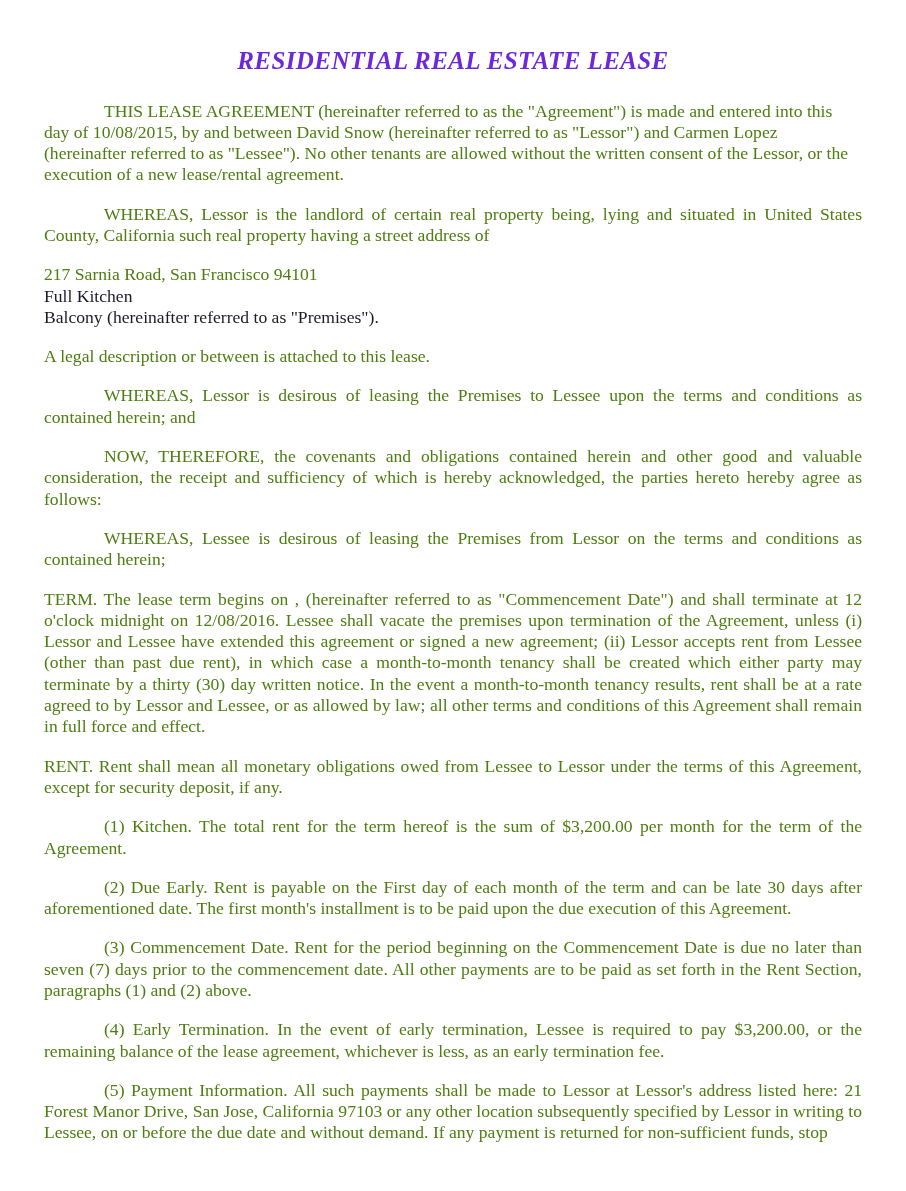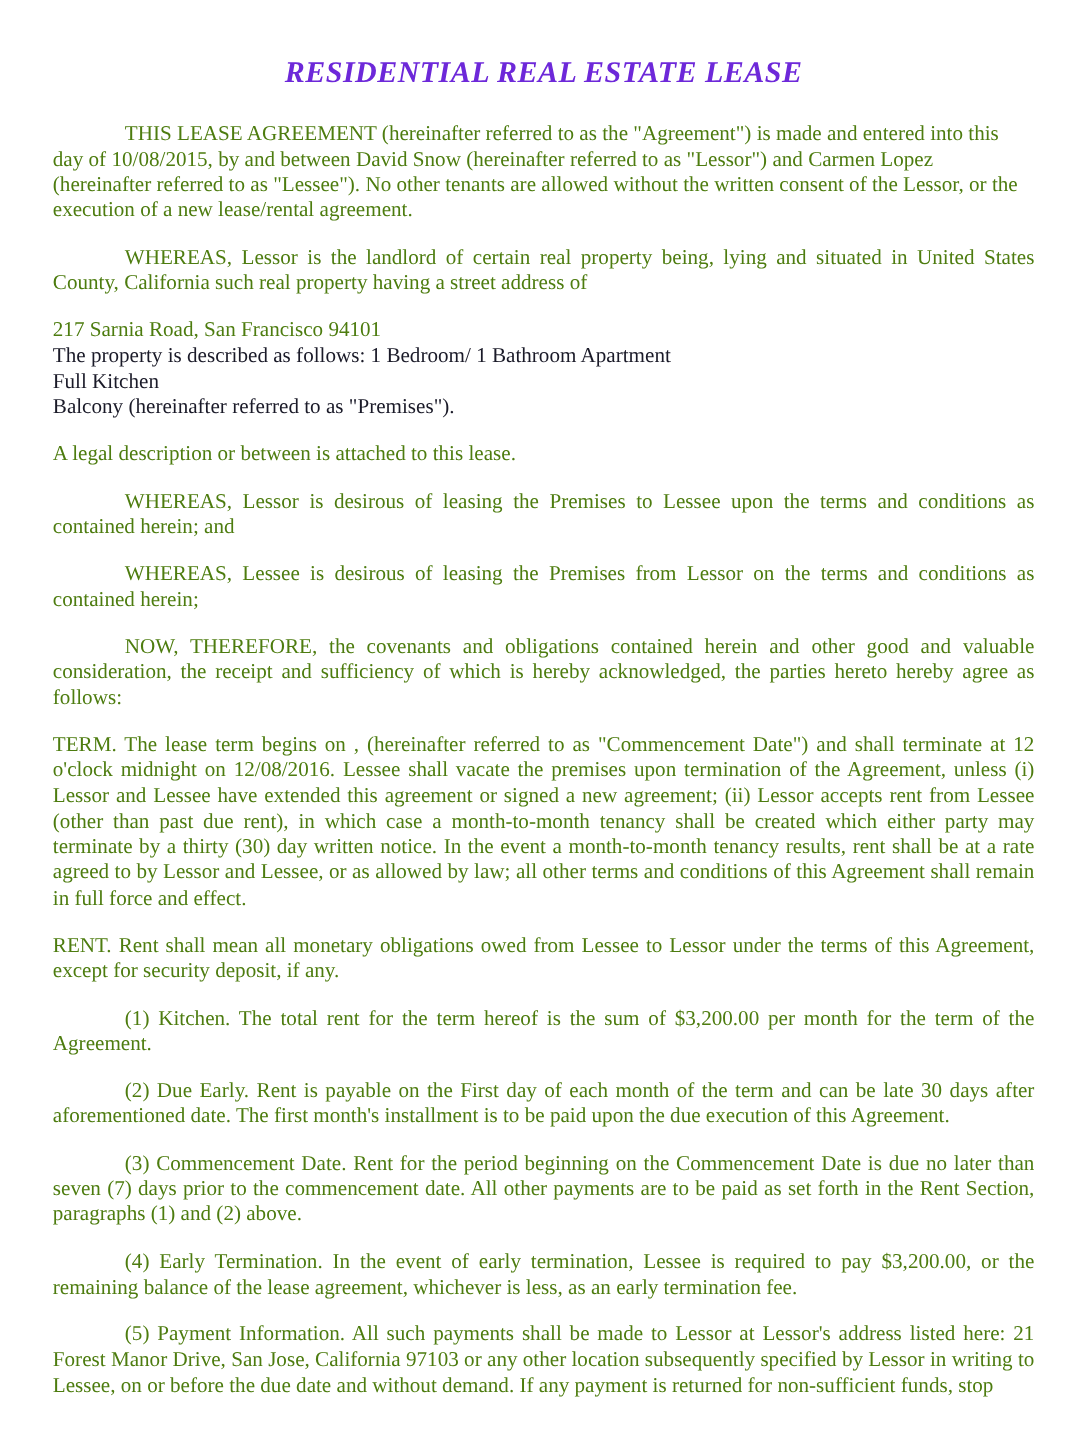--- a/index.html
+++ b/index.html
@@ -82,32 +82,31 @@
   <div class="body-block">
 
     <p class="para left indent">THIS LEASE AGREEMENT (hereinafter referred to as the "Agreement") is made and entered into this day of 10/08/2015, by and between David Snow (hereinafter referred to as "Lessor") and Carmen Lopez (hereinafter referred to as "Lessee").  No other tenants are allowed without the written consent of the Lessor, or the execution of a new lease/rental agreement.</p>
 
 
     <p class="para indent gap-lg">WHEREAS, Lessor is the landlord of certain real property being, lying and situated in United States County, California such real property having a street address of</p>
 
     <p class="para left gap-lg">217 Sarnia Road, San Francisco 94101</p>
 
     <div class="gap-lg">
-      <p class="prop-lines">The property is described as follows: 1 Bedroom/ 1 Bathroom Apartment</p>
       <p class="prop-lines">Full Kitchen</p>
       <p class="prop-lines">Balcony (hereinafter referred to as "Premises").</p>
     </div>
 
     <p class="para left gap-lg">A legal description or between is attached to this lease.</p>
 
     <p class="para indent gap-lg">WHEREAS, Lessor is desirous of leasing the Premises to Lessee upon the terms and conditions as contained herein; and</p>
 
+    <p class="para indent gap-lg">NOW, THEREFORE, the covenants and obligations contained herein and other good and valuable consideration, the receipt and sufficiency of which is hereby acknowledged, the parties hereto hereby agree as follows:</p>
+
     <p class="para indent gap-lg">WHEREAS, Lessee is desirous of leasing the Premises from Lessor on the terms and conditions as contained herein;</p>
-
-    <p class="para indent gap-lg">NOW, THEREFORE, the covenants and obligations contained herein and other good and valuable consideration, the receipt and sufficiency of which is hereby acknowledged, the parties hereto hereby agree as follows:</p>
 
     <p class="para gap-lg"><span class="b">TERM.</span><span> The lease term begins on , (hereinafter referred to as "Commencement Date") and shall terminate at 12 o'clock midnight on 12/08/2016.  Lessee shall vacate the premises upon termination of the Agreement, unless (i) Lessor and Lessee have extended this agreement or signed a new agreement; (ii) Lessor accepts rent from Lessee (other than past due rent), in which case a month-to-month tenancy shall be created which either party may terminate by a thirty (30) day written notice.  In the event a month-to-month tenancy results, rent shall be at a rate agreed to by Lessor and Lessee, or as allowed by law; all other terms and conditions of this Agreement shall remain in full force and effect.</span></p>
 
     <p class="para gap-lg"><span class="b">RENT.</span><span> Rent shall mean all monetary obligations owed from Lessee to Lessor under the terms of this Agreement, except for security deposit, if any.</span></p>
 
     <p class="para indent gap-lg"><span>(1)</span><span>&nbsp;</span><span class="b">Kitchen.</span><span> The total rent for the term hereof is the sum of $3,200.00 per month for the term of the Agreement.</span></p>
 
     <p class="para indent gap-lg"><span>(2)</span><span>&nbsp;</span><span class="b">Due Early.</span><span> Rent is payable on the First day of each month of the term and can be late 30 days after aforementioned date. The first month's installment is to be paid upon the due execution of this Agreement.</span></p>
 
     <p class="para indent gap-lg"><span>(3)</span><span>&nbsp;</span><span class="b">Commencement Date.</span><span>  Rent for the period beginning on the Commencement Date is due no later than seven (7) days prior to the commencement date.  All other payments are to be paid as set forth in the Rent Section, paragraphs (1) and (2) above.</span></p>

